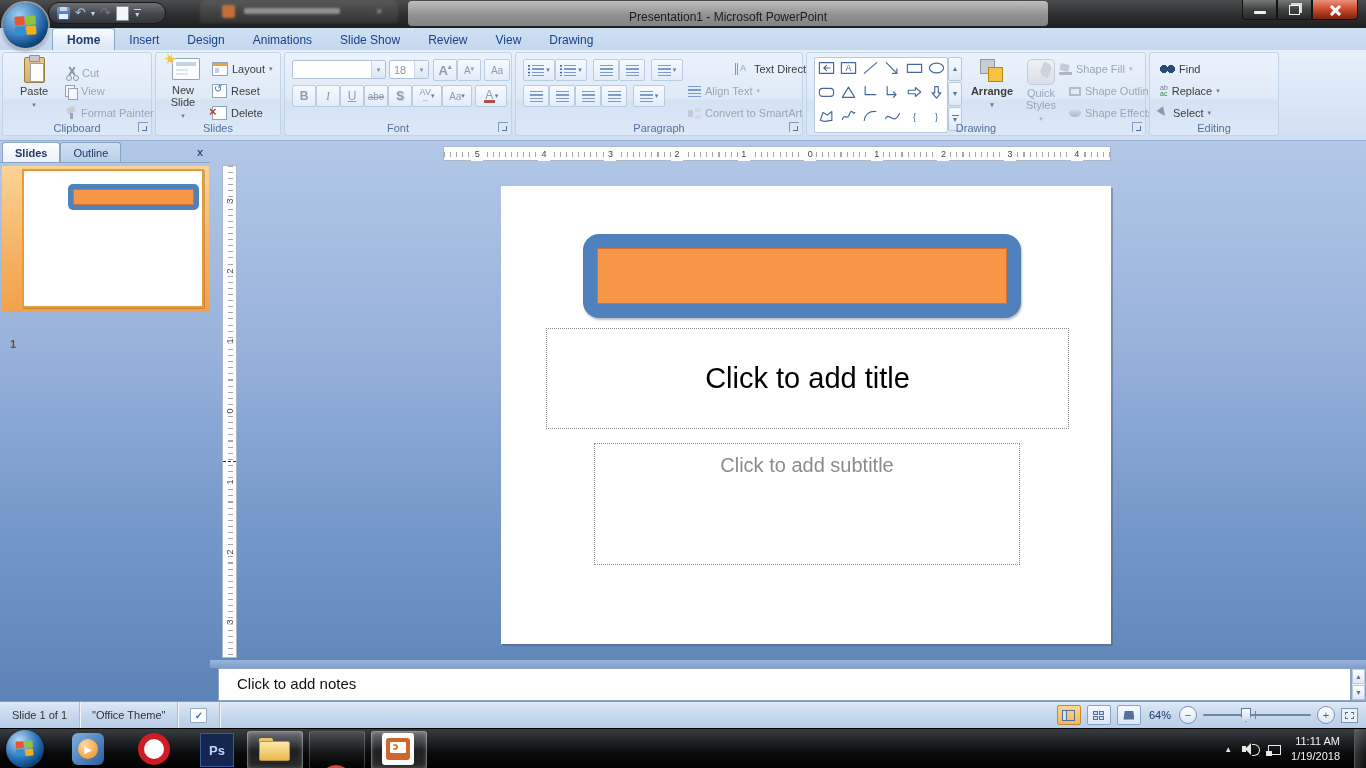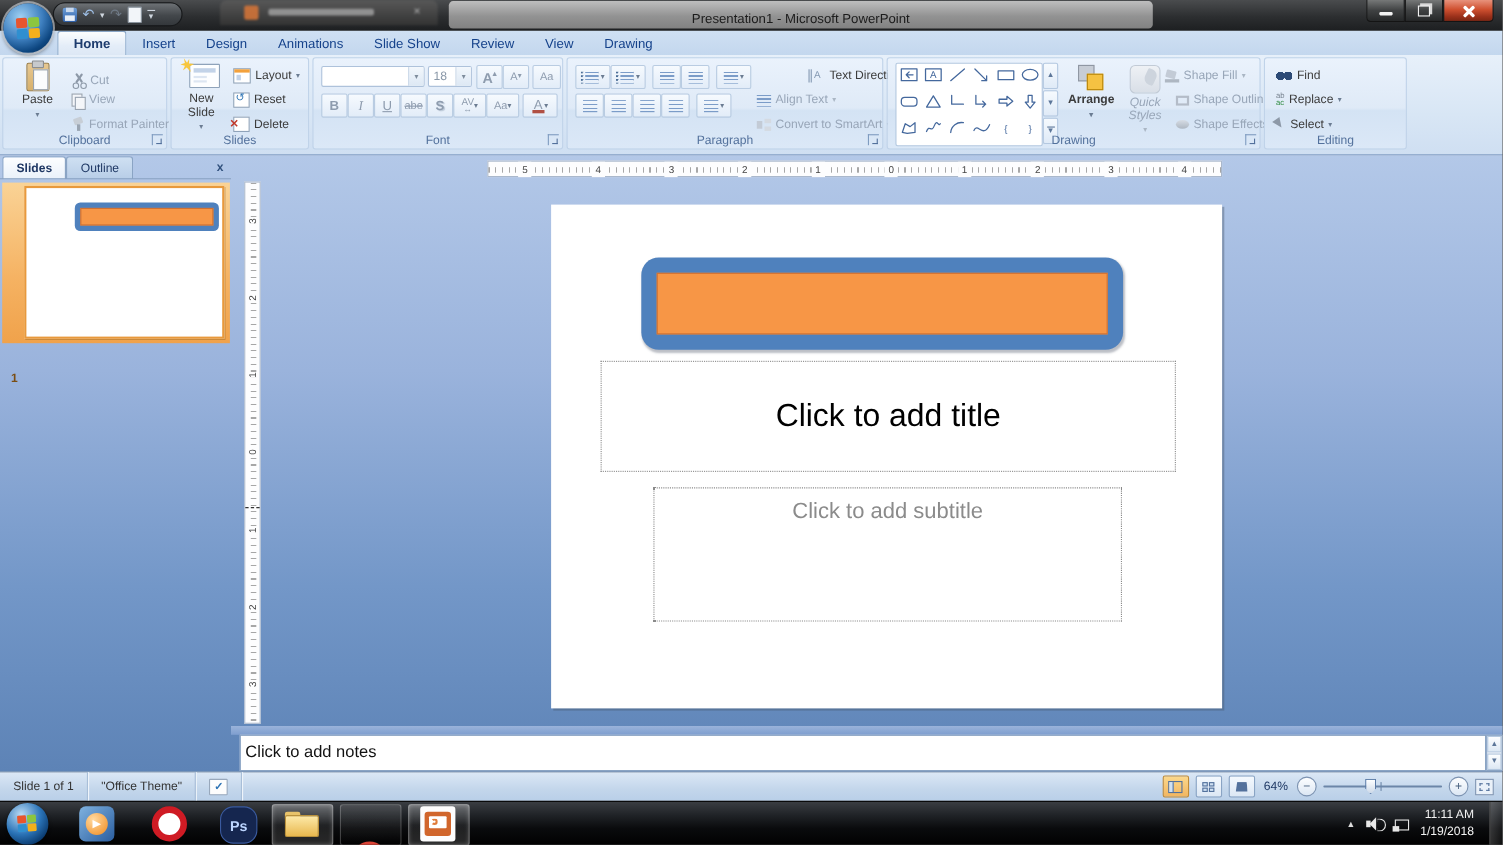--- a/index.html
+++ b/index.html
@@ -181,21 +181,21 @@
   #slide{position:absolute;left:501px;top:186px;width:610px;height:458px;background:#fff;box-shadow:2px 2px 0 rgba(70,85,105,.4);}
   #shape{position:absolute;left:82px;top:48px;width:438px;height:84px;background:#4f81bd;border-radius:16px;box-shadow:1px 2px 2px rgba(60,70,90,.35);}
   #shape .inner{position:absolute;left:14px;top:14px;right:14px;bottom:14px;background:#f79646;border:1.5px solid #cf7133;}
   #title-ph{position:absolute;left:45px;top:142px;width:521px;height:99px;border:1px dotted #8a8a8a;
     display:flex;align-items:center;justify-content:center;font-size:29px;color:#000;}
   #subtitle-ph{position:absolute;left:93px;top:257px;width:426px;height:122px;border:1px dotted #8a8a8a;
     display:flex;align-items:flex-start;justify-content:center;padding-top:10px;box-sizing:border-box;font-size:20px;color:#8b8b8b;}
   
   #notes-split{position:absolute;left:210px;top:660px;width:1156px;height:8px;background:linear-gradient(180deg,#9ab3da,#7e9ecf);}
   #notes{position:absolute;left:218px;top:668px;width:1133px;height:33px;background:#fff;border:1px solid #8aa4c4;box-sizing:border-box;
-    font-size:15px;color:#111;padding:6px 0 0 4px;}
+    font-size:15px;color:#111;padding:6px 0 0 18px;}
   #notes-scroll{position:absolute;left:1351px;top:668px;width:15px;height:33px;background:#f0f4f9;border:1px solid #8aa4c4;box-sizing:border-box;display:flex;flex-direction:column;justify-content:space-between;}
   .nsb{height:13px;display:flex;align-items:center;justify-content:center;font-size:7px;color:#5c7699;background:linear-gradient(180deg,#fdfeff,#dde8f4);border:1px solid #b4c8e0;}
   
   #statusbar{position:absolute;left:0;top:701px;width:1366px;height:27px;
     background:linear-gradient(180deg,#dcE8f6,#c3d6eb 60%,#b9cfe8);border-top:1px solid #7f9cc0;box-sizing:border-box;
     display:flex;align-items:center;font-size:11px;color:#333;}
   .st-seg{padding:0 12px;height:100%;display:flex;align-items:center;border-right:1px solid #a8bed8;box-shadow:1px 0 0 #eef4fa;}
   .spell-ic{width:15px;height:13px;background:#fdfdfd;border:1px solid #98a8bc;border-radius:1px;display:flex;align-items:center;justify-content:center;font-size:10px;color:#2e74b5;font-weight:bold;}
   #st-right{margin-left:auto;display:flex;align-items:center;gap:6px;padding-right:8px;}
   .vbtn{width:22px;height:18px;border:1px solid #8aa4c4;border-radius:2px;background:linear-gradient(180deg,#f4f9fe,#dce7f4);display:flex;align-items:center;justify-content:center;}
@@ -225,21 +225,21 @@
     background:radial-gradient(circle at 35% 28%,#bcdcf5,#2b74b8 48%,#0a3a6e 78%,#021c3a);box-shadow:0 1px 3px rgba(0,0,0,.7);display:flex;align-items:center;justify-content:center;}
   #tb-start .flag{width:18px;height:16px;display:grid;grid-template-columns:8px 8px;grid-template-rows:7px 7px;gap:1px;transform:rotate(-4deg);}
   #tb-start .flag i{border-radius:1px;}
   #tb-start .flag i:nth-child(1){background:#e8552e;}
   #tb-start .flag i:nth-child(2){background:#8cc63f;}
   #tb-start .flag i:nth-child(3){background:#2f8fd0;}
   #tb-start .flag i:nth-child(4){background:#f3b01c;}
   .wmp{background:linear-gradient(135deg,#7fb2e0,#2a5d9e);border-radius:6px;display:flex;align-items:center;justify-content:center;}
   .wmp i{width:20px;height:20px;border-radius:50%;background:radial-gradient(circle at 35% 30%,#ffd9a0,#f08a1d);display:flex;align-items:center;justify-content:center;color:#fff;font-size:10px;font-style:normal;}
   .opera{border-radius:50%;border:6px solid #cf1b24;box-sizing:border-box;background:#fff;}
-  .ps{background:#15264f;border:1px solid #3a5a9e;border-radius:12px;display:flex;align-items:center;justify-content:center;color:#bcd5ff;font-size:13px;font-weight:bold;}
+  .ps{background:#15264f;border:1px solid #3a5a9e;border-radius:0;display:flex;align-items:center;justify-content:center;color:#bcd5ff;font-size:13px;font-weight:bold;}
   .folder{position:relative;}
   .folder::before{content:"";position:absolute;left:1px;top:5px;width:14px;height:6px;background:#e8c36a;border-radius:2px 2px 0 0;}
   .folder::after{content:"";position:absolute;left:1px;top:8px;width:29px;height:18px;background:linear-gradient(180deg,#fde9a8,#e8b84f);border:1px solid #b9913c;border-radius:2px;}
   .chrome{border-radius:50%;background:conic-gradient(from -60deg,#db4437 0 120deg,#0f9d58 120deg 240deg,#ffcd40 240deg 360deg);position:relative;}
   .chrome::after{content:"";position:absolute;left:9px;top:9px;width:14px;height:14px;border-radius:50%;background:#4285f4;border:3px solid #fff;box-sizing:border-box;}
   .ppt{background:#fdfdfd;border-radius:3px;display:flex;align-items:center;justify-content:center;}
   .ppt i{width:24px;height:22px;background:#d1662c;border-radius:3px;position:relative;}
   .ppt i::before{content:"";position:absolute;left:4px;top:4px;width:16px;height:11px;background:#fff;border-radius:1px;}
   .ppt i::after{content:"";position:absolute;left:6px;top:6px;width:6px;height:6px;border-radius:50%;border:2px solid #e07c3a;border-left-color:transparent;box-sizing:border-box;}
   #tray{position:absolute;right:14px;top:0;height:40px;display:flex;align-items:center;gap:10px;color:#e8e8e8;}
@@ -547,21 +547,21 @@
             <span>▼</span>
           </div>
       </div>
       <div class="bigbtn" style="left:160px;top:6px;width:50px;font-weight:bold;">
         <span class="arrange-ic"></span>
         <span class="lb">Arrange</span>
         <span class="dd">▾</span>
       </div>
       <div class="bigbtn dis" style="left:212px;top:6px;width:44px;">
         <span class="qs-ic"></span>
-        <span class="lb" style="width:38px;font-style:italic;">Quick Styles</span>
+        <span class="lb" style="width:38px;">Quick Styles</span>
         <span class="dd">▾</span>
       </div>
       <div class="sbtn dis" style="left:252px;top:6px;">
         <span class="sf-ic"></span>
         <span class="lb">Shape Fill</span>
         <span class="dd">▾</span>
       </div>
       <div class="sbtn dis" style="left:262px;top:28px;">
         <span class="so-ic"></span>
         <span class="lb">Shape Outline</span>

